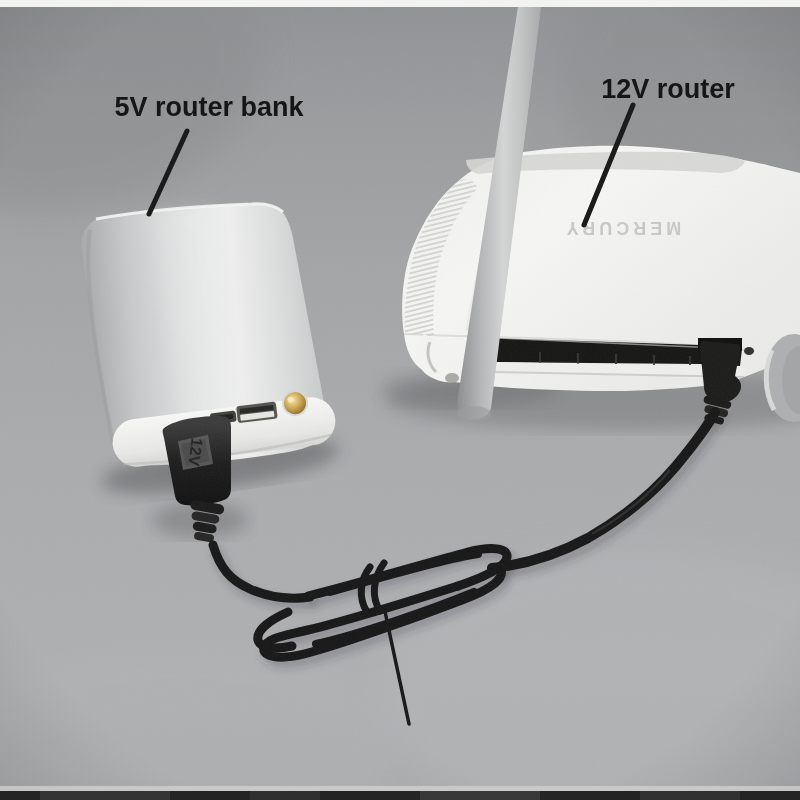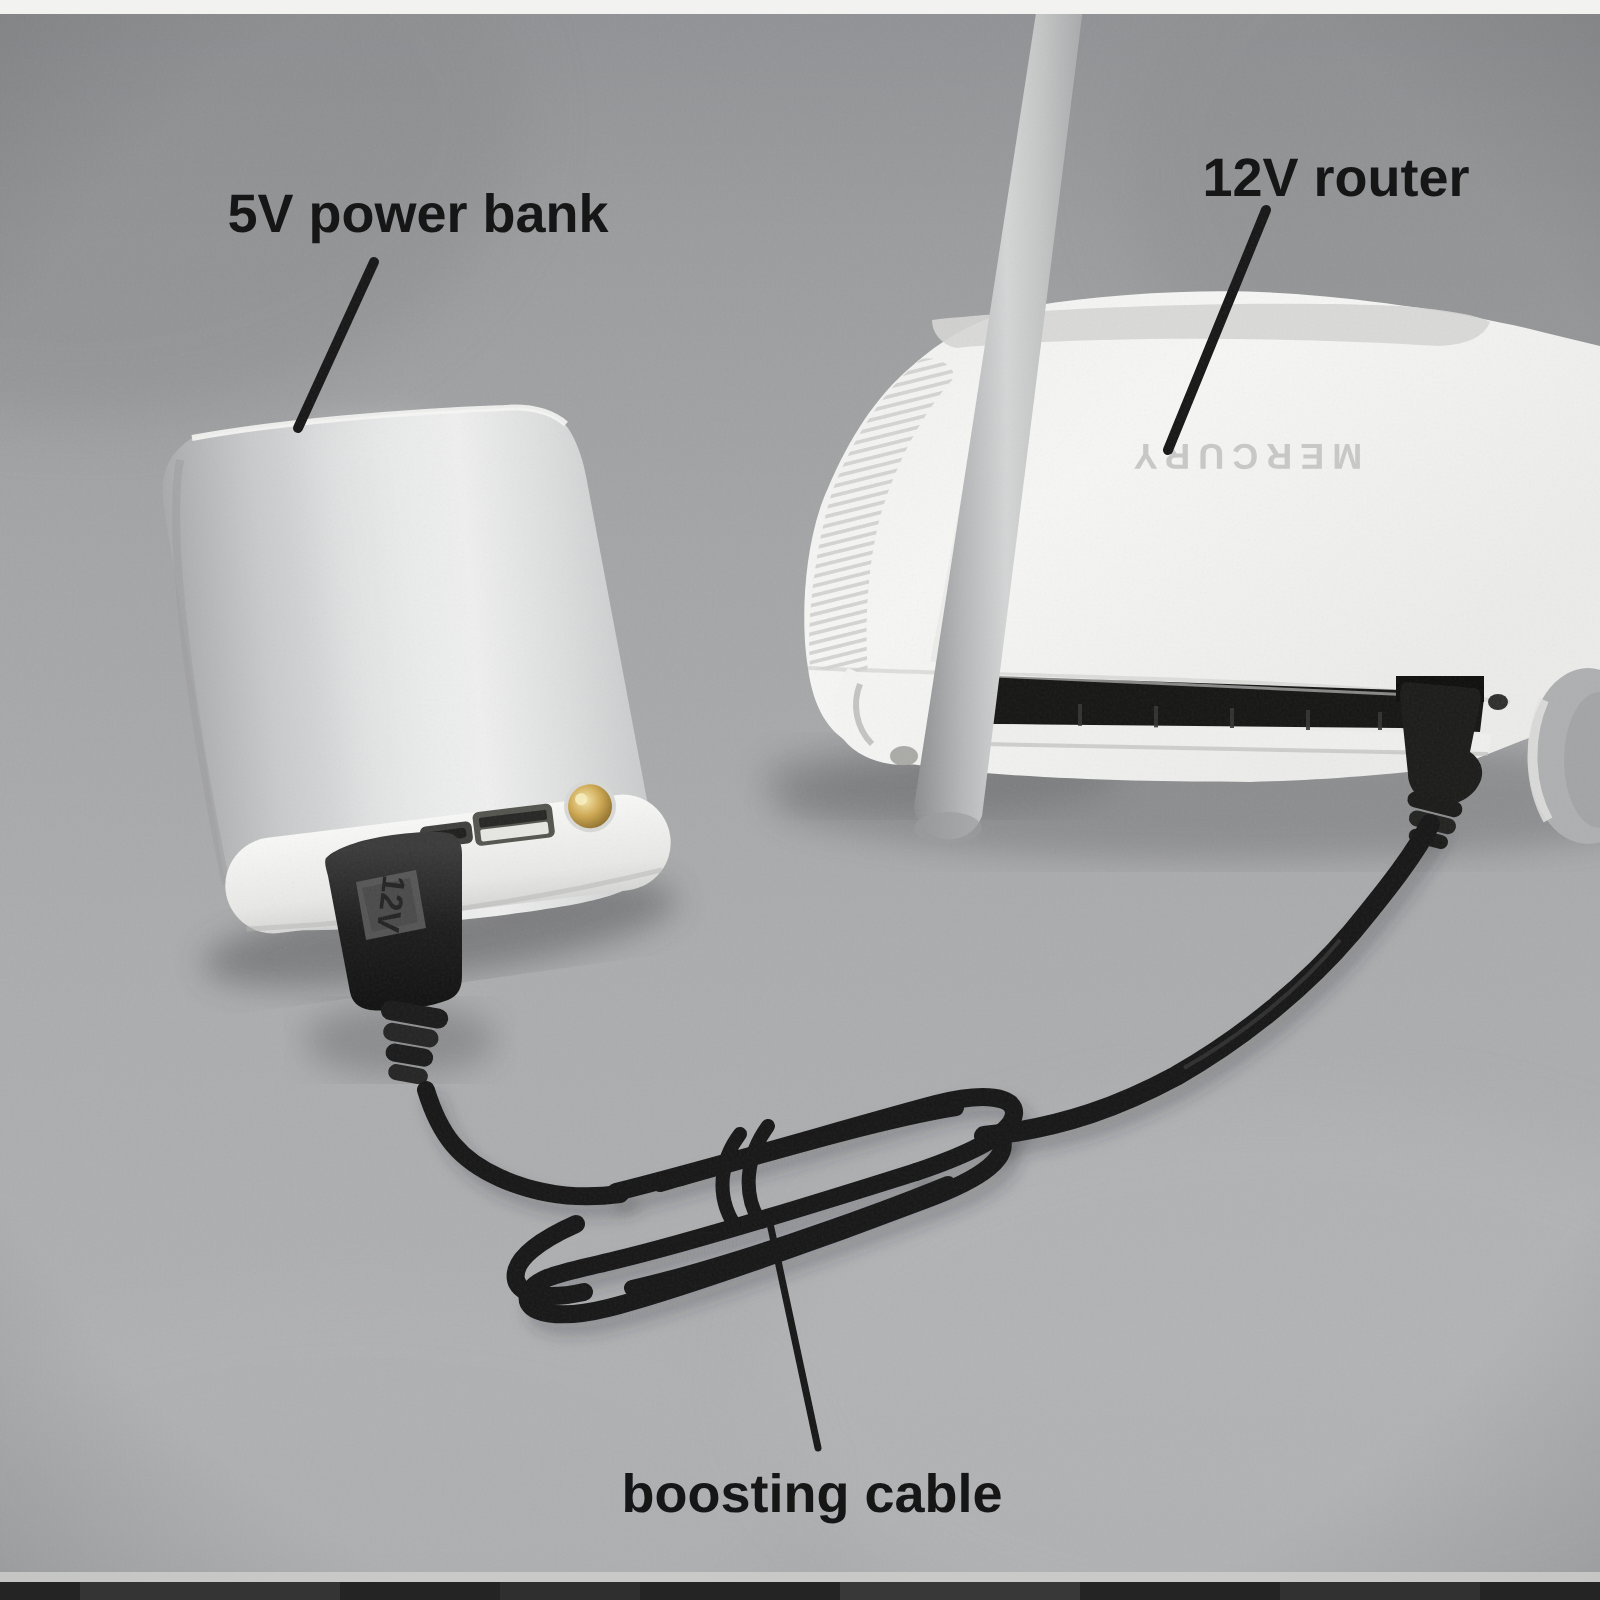--- a/index.html
+++ b/index.html
@@ -238,16 +238,15 @@
   <g>
     <rect x="0" y="786" width="800" height="5" fill="#cfcfcd" opacity="0.8"></rect>
     <rect x="0" y="791" width="800" height="9" fill="#242424"></rect>
     <rect x="40" y="791" width="130" height="9" fill="#343434"></rect>
     <rect x="250" y="791" width="70" height="9" fill="#2f2f2f"></rect>
     <rect x="420" y="791" width="120" height="9" fill="#383838"></rect>
     <rect x="640" y="791" width="100" height="9" fill="#313131"></rect>
   </g>
 </svg>
 
-<div class="callout" style="left:209px;top:92px">5V power bank</div>
+<div class="callout" style="left:209px;top:92px">5V router bank</div>
 <div class="callout" style="left:668px;top:74px">12V router</div>
-<div class="callout" style="left:406px;top:732px">boosting cable</div>
 </div>
 
 </body></html>

